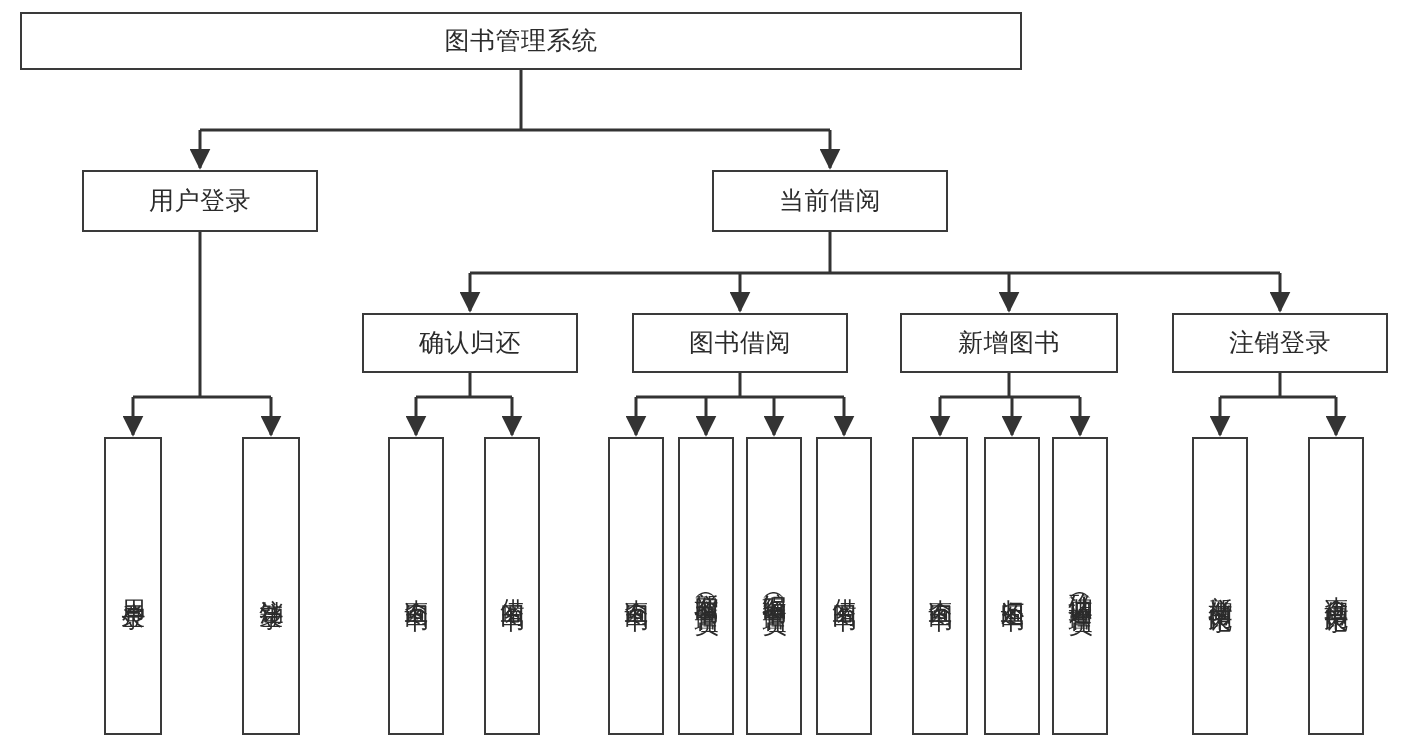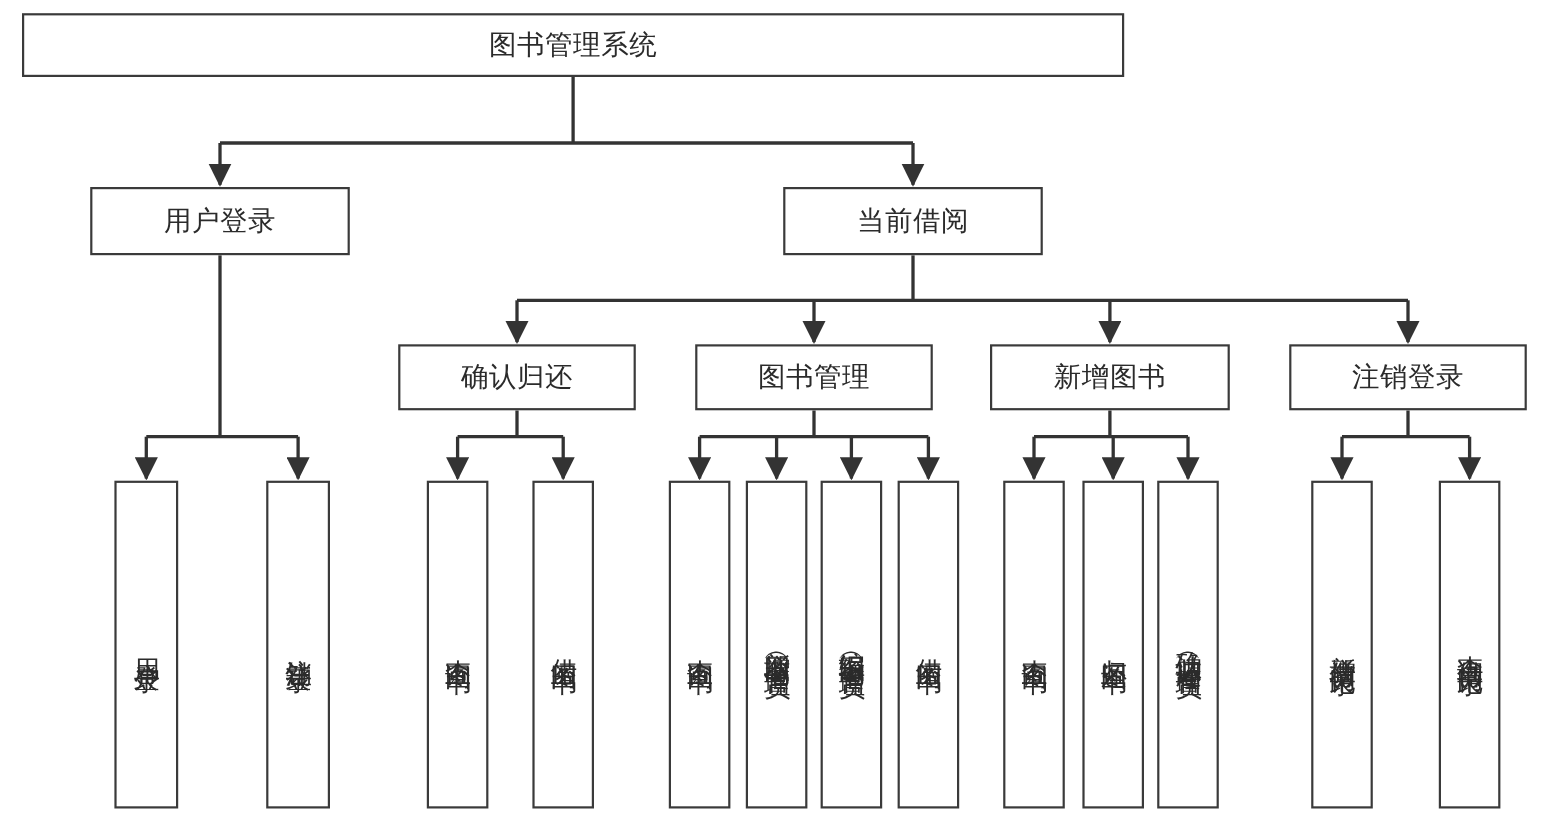--- a/index.html
+++ b/index.html
@@ -127,21 +127,21 @@
       <div class="node h" style="left: 82px; top: 170px; width: 236px; height: 62px;">
         <span class="node-label">用户登录</span>
       </div>
       <div class="node h" style="left: 712px; top: 170px; width: 236px; height: 62px;">
         <span class="node-label">当前借阅</span>
       </div>
       <div class="node h" style="left: 362px; top: 313px; width: 216px; height: 60px;">
         <span class="node-label">确认归还</span>
       </div>
       <div class="node h" style="left: 632px; top: 313px; width: 216px; height: 60px;">
-        <span class="node-label">图书管理</span>
+        <span class="node-label">图书借阅</span>
       </div>
       <div class="node h" style="left: 900px; top: 313px; width: 218px; height: 60px;">
         <span class="node-label">新增图书</span>
       </div>
       <div class="node h" style="left: 1172px; top: 313px; width: 216px; height: 60px;">
         <span class="node-label">注销登录</span>
       </div>
       <div class="node v" style="left: 104px; top: 437px; width: 58px; height: 298px;">
         <span class="node-label">用户登录</span>
       </div>

